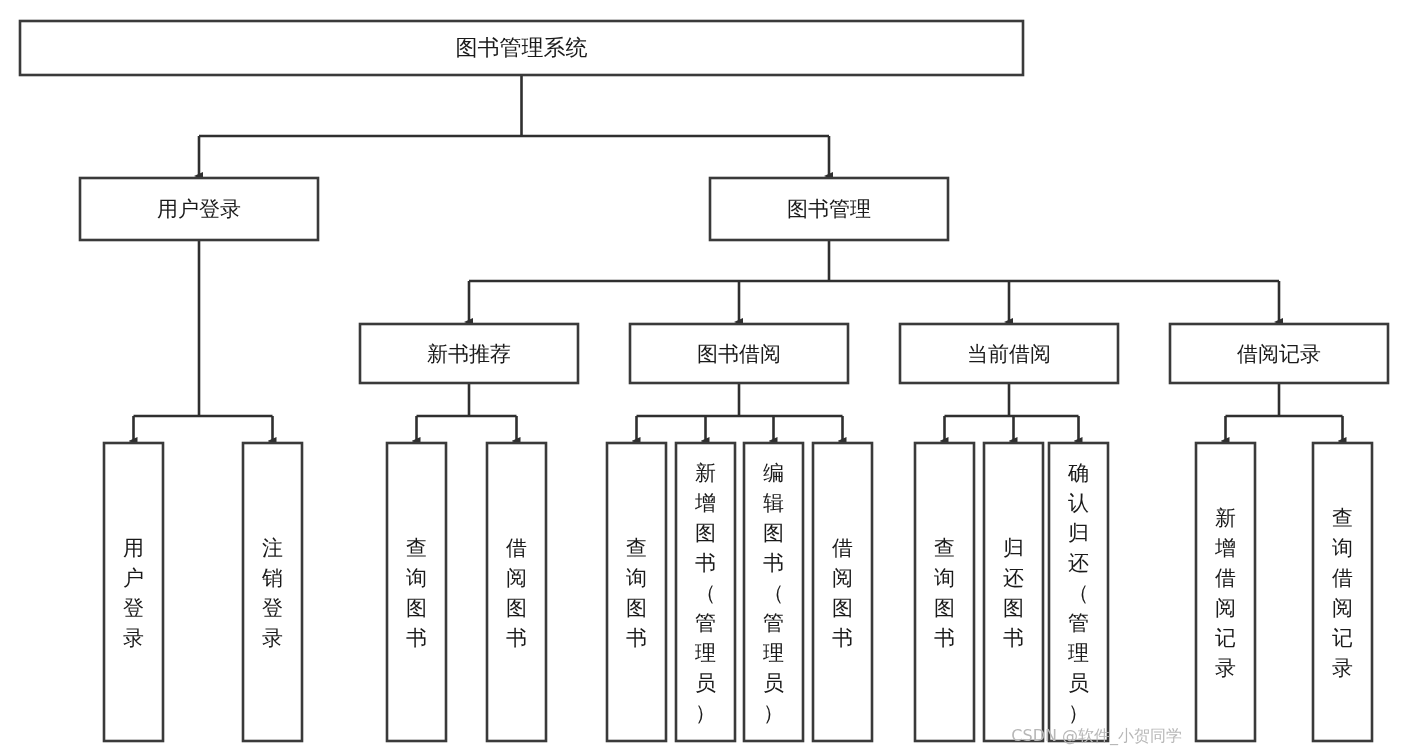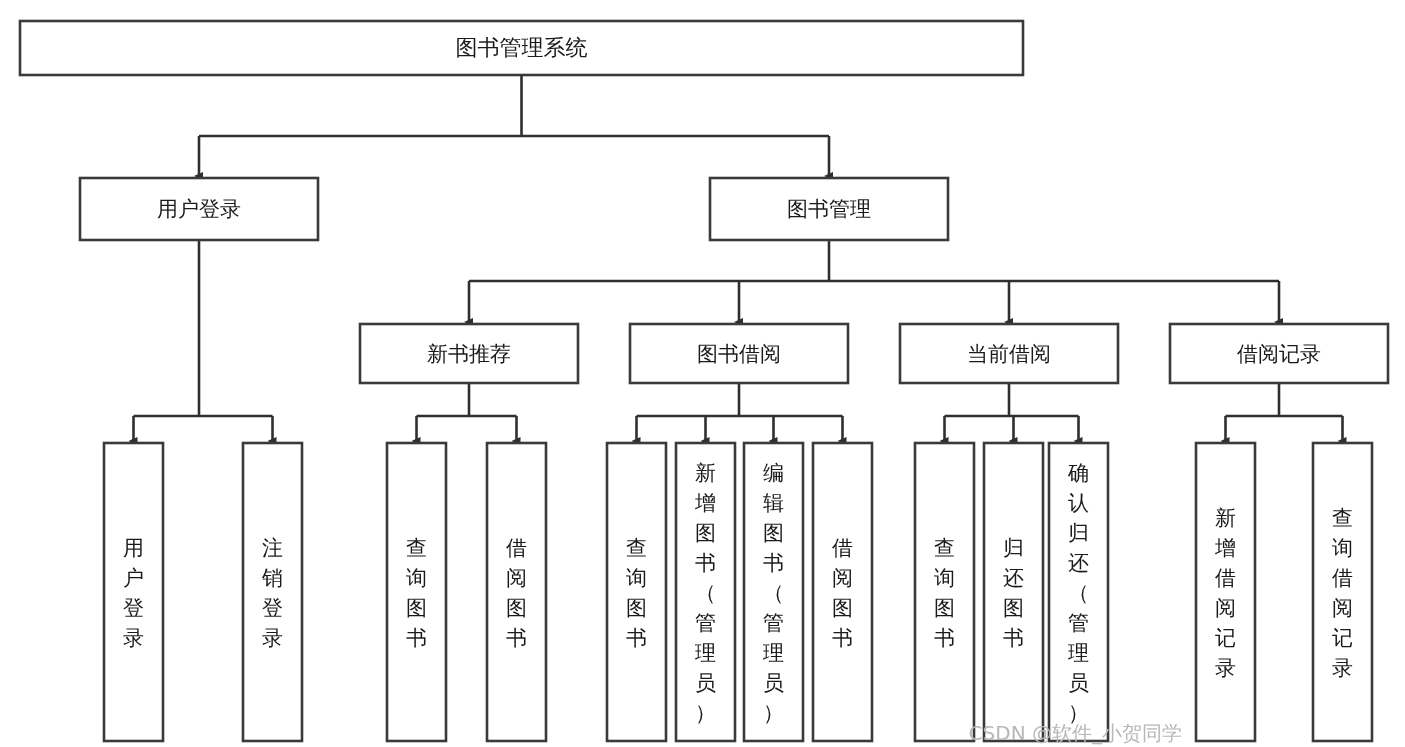--- a/index.html
+++ b/index.html
@@ -50,21 +50,21 @@
   .connector {
     stroke: #2f2f2f;
     stroke-width: 2.6;
     fill: none;
   }
   .watermark {
     position: absolute;
     right: 14px;
     bottom: 8px;
     font-family: "DejaVu Sans", "Liberation Sans", sans-serif;
-    font-size: 20px;
+    font-size: 16px;
     color: #b7b7b7;
     white-space: nowrap;
     pointer-events: none;
   }
 </style>
 </head>
 <body>
 
 <div id="diagram-root">
   <svg class="flow" viewBox="0 0 1405 747" xmlns="http://www.w3.org/2000/svg">

